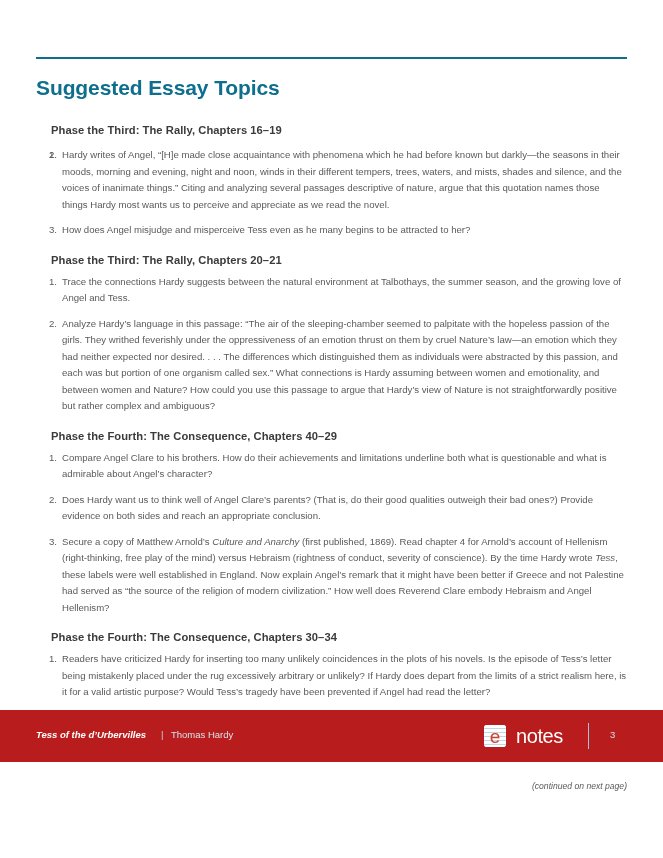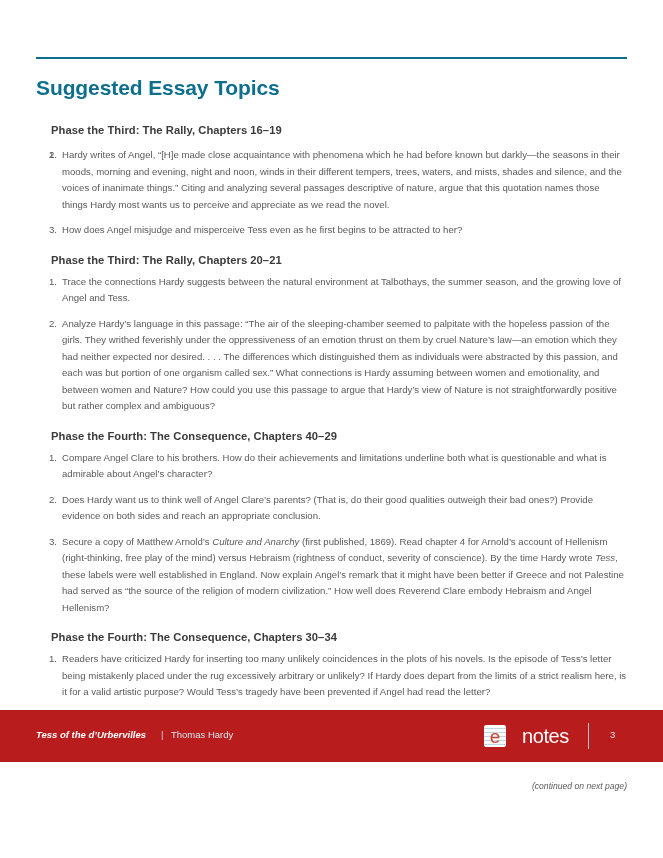--- a/index.html
+++ b/index.html
@@ -189,21 +189,21 @@
     align-items: center;
     justify-content: center;
     font-size: 19px;
     line-height: 19px;
     font-weight: normal;
     color: #d6412b;
     font-family: "Liberation Sans", sans-serif;
   }
 
   .brand-word {
-    margin-left: 16px;
+    margin-left: 10px;
     font-size: 20px;
     line-height: 22px;
     color: #ffffff;
     letter-spacing: -0.4px;
   }
 
   .brand-divider {
     position: absolute;
     left: 588px;
     top: 13px;
@@ -236,21 +236,21 @@
       <ol class="topic-list">
         <li>
           <span class="num">1.</span>
         </li>
         <li>
           <span class="num">2.</span>
           <span class="topic-text">Hardy writes of Angel, “[H]e made close acquaintance with phenomena which he had before known but darkly—the seasons in their moods, morning and evening, night and noon, winds in their different tempers, trees, waters, and mists, shades and silence, and the voices of inanimate things.” Citing and analyzing several passages descriptive of nature, argue that this quotation names those things Hardy most wants us to perceive and appreciate as we read the novel.</span>
         </li>
         <li>
           <span class="num">3.</span>
-          <span class="topic-text">How does Angel misjudge and misperceive Tess even as he first begins to be attracted to her?</span>
+          <span class="topic-text">How does Angel misjudge and misperceive Tess even as he many begins to be attracted to her?</span>
         </li>
       </ol>
     </div>
 
     <div class="section">
       <h2 class="section-heading">Phase the Third: The Rally, Chapters 20–21</h2>
       <ol class="topic-list">
         <li>
           <span class="num">1.</span>
           <span class="topic-text">Trace the connections Hardy suggests between the natural environment at Talbothays, the summer season, and the growing love of Angel and Tess.</span>

